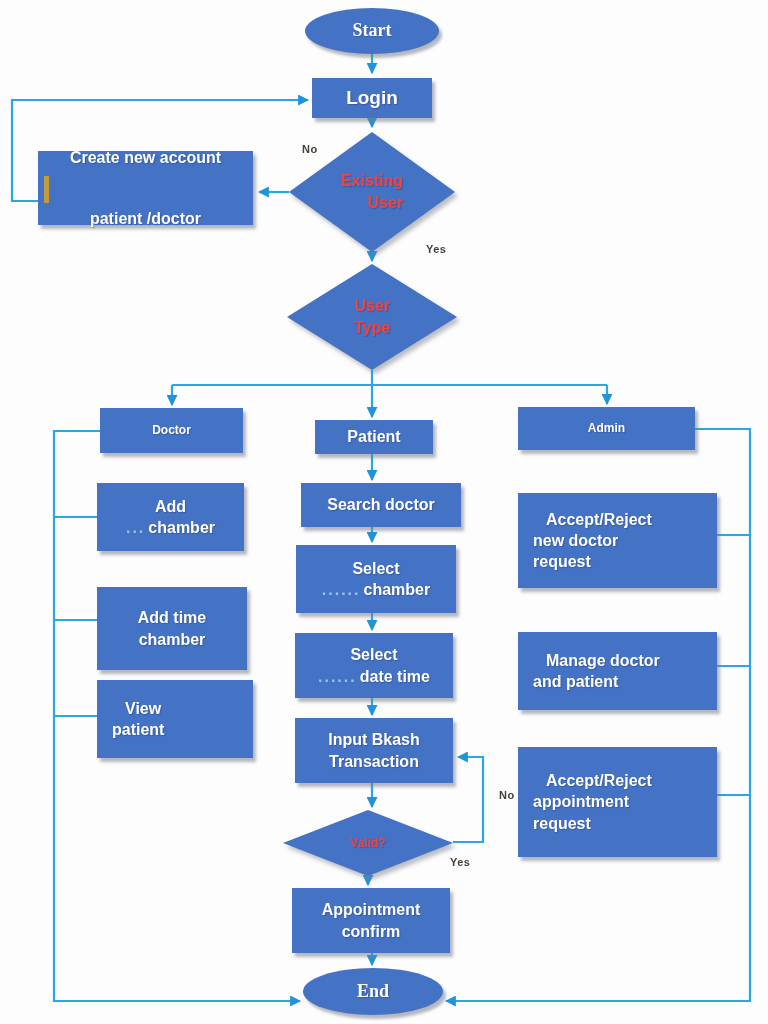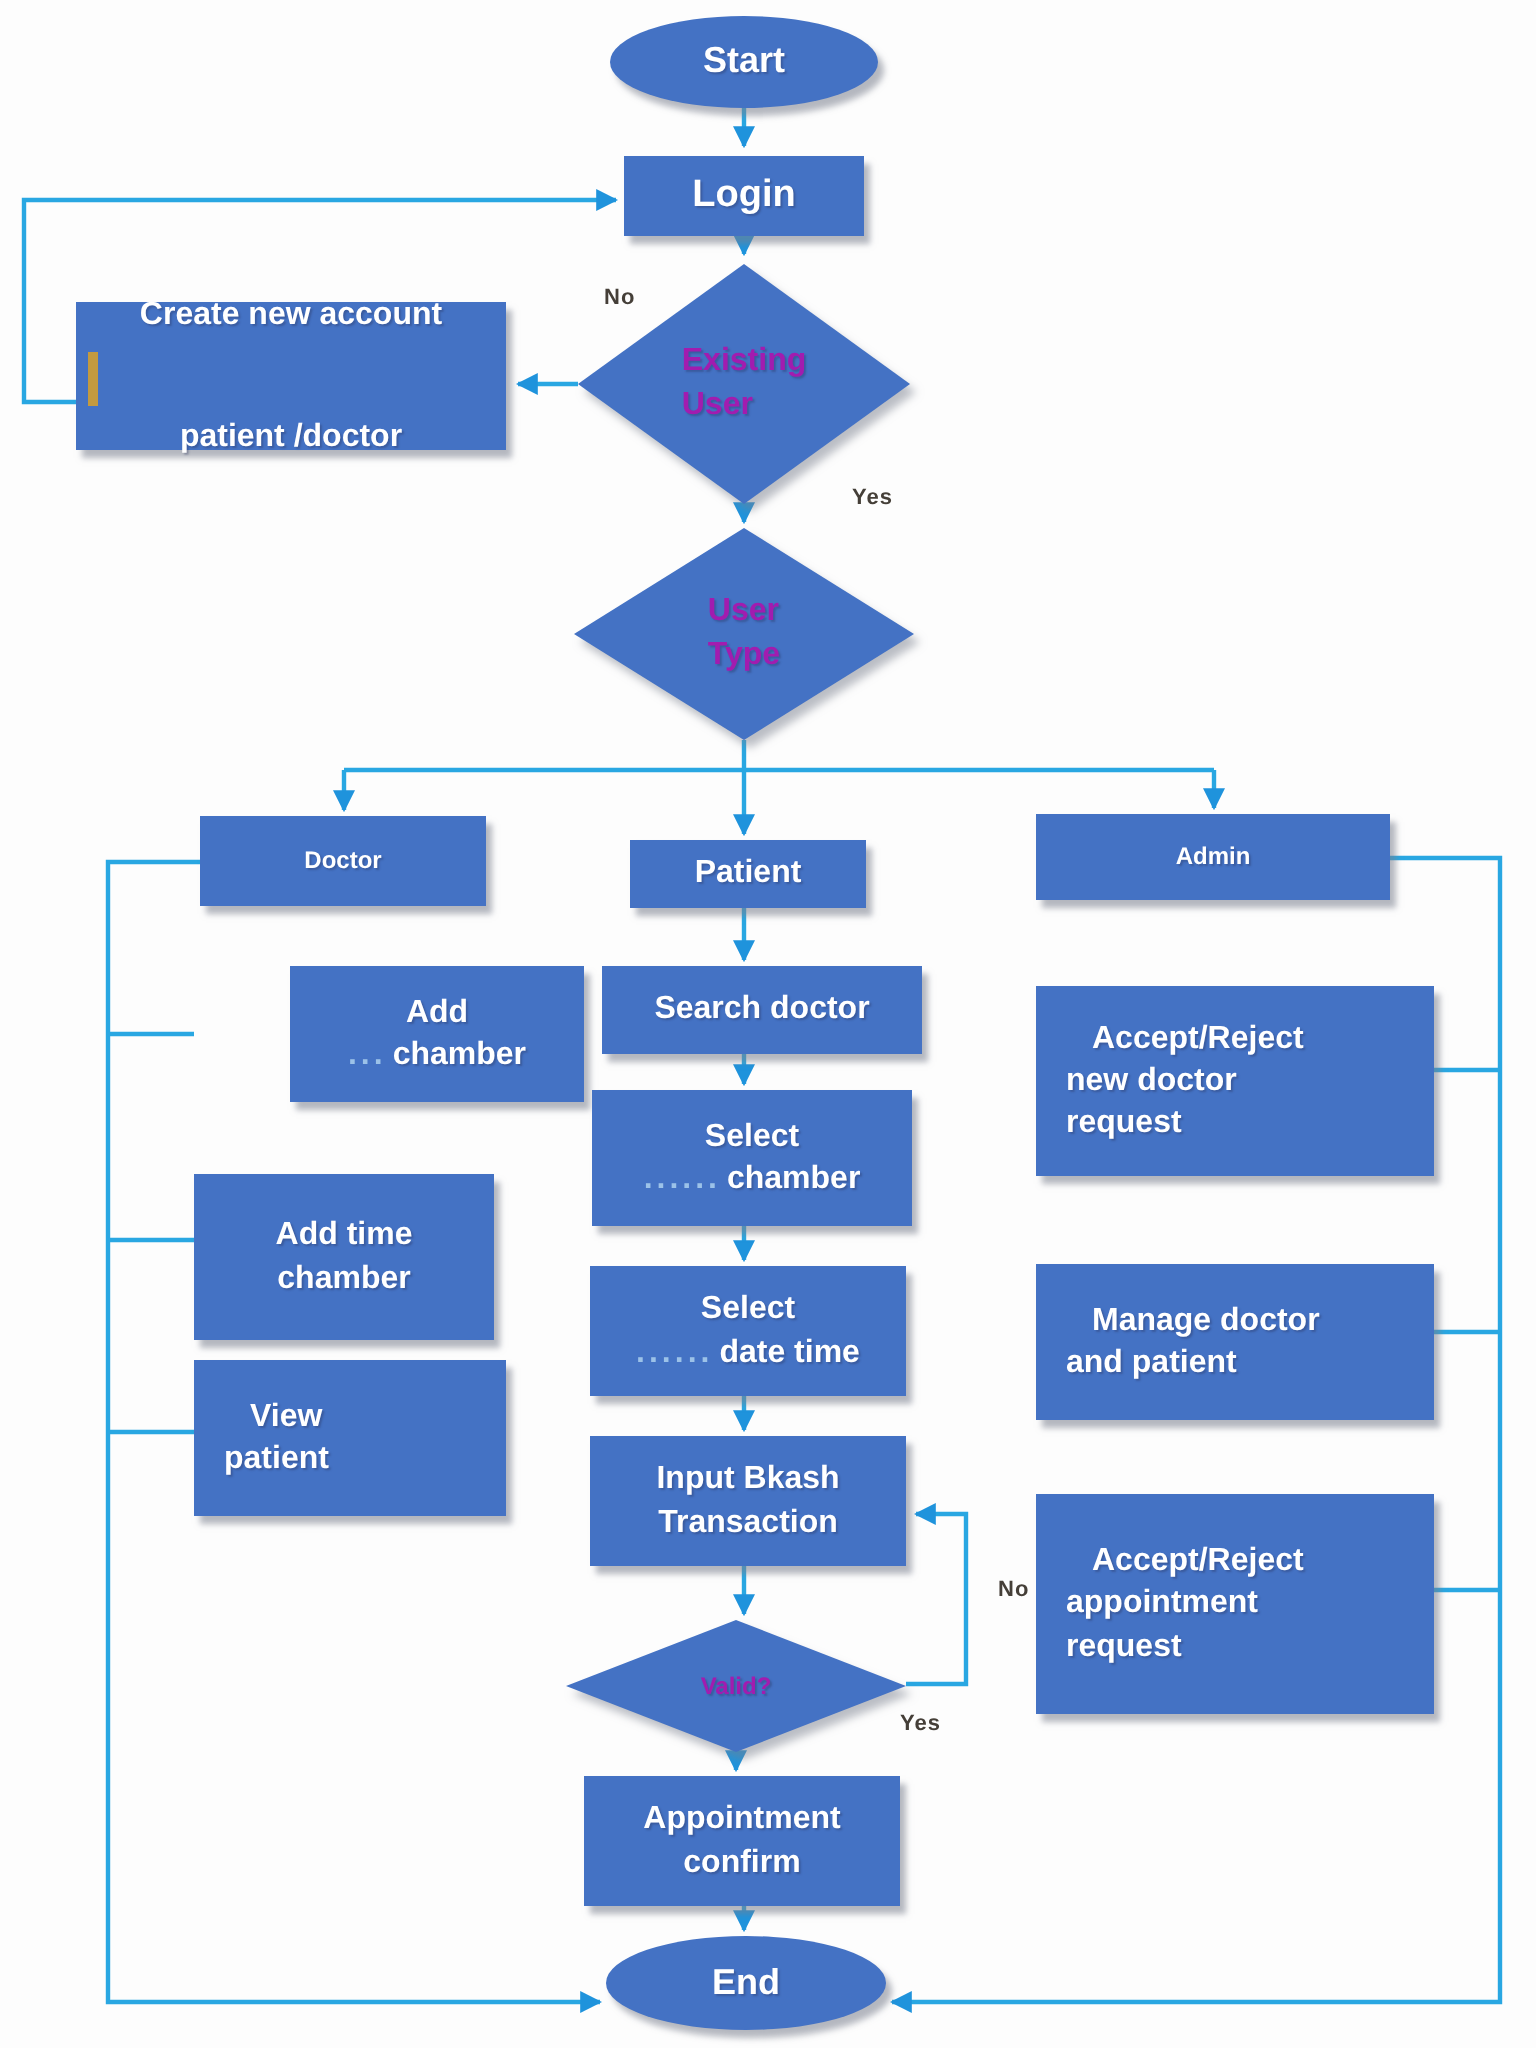--- a/index.html
+++ b/index.html
@@ -8,28 +8,28 @@
     font-family:"Liberation Sans",sans-serif;
   }
   .connectors{position:absolute;left:0;top:0;width:768px;height:1024px;z-index:1;}
   .node{
     position:absolute;z-index:2;background:#4472C4;color:#fff;font-weight:bold;
     display:flex;flex-direction:column;align-items:center;justify-content:center;
     font-size:16px;line-height:1.32;text-align:center;
     box-shadow:3px 4px 3px rgba(120,126,140,.55);
     text-shadow:1px 1px 1px rgba(40,50,90,.35);
   }
-  .ellipse{border-radius:50%;}
+  .ellipse{border-radius:50%;font-family:Liberation Serif, serif;}
   .dwrap{
     position:absolute;z-index:2;filter:drop-shadow(3px 4px 2px rgba(120,126,140,.5));
     display:flex;align-items:center;justify-content:center;
   }
   .dshape{position:absolute;left:0;top:0;right:0;bottom:0;background:#4472C4;
     clip-path:polygon(50% 0,100% 50%,50% 100%,0 50%);}
-  .dtext{position:relative;z-index:1;color:#a21caf;font-weight:bold;text-align:left;
+  .dtext{position:relative;z-index:1;color:#ef4444;font-weight:bold;text-align:right;
     font-size:16px;line-height:1.35;text-shadow:1px 1px 1px rgba(40,50,90,.35);}
   .align-left{align-items:flex-start;text-align:left;padding-left:15px;box-sizing:border-box;}
   .indent{margin-left:13px;}
   .dots{color:#9CC2E8;letter-spacing:2px;margin-right:3px;text-shadow:none;}
   .edge-label{position:absolute;z-index:3;font-weight:bold;font-size:11px;color:#453F38;
     letter-spacing:.5px;padding-left:36px;}
   .cursor-bar{position:absolute;z-index:3;width:5px;height:27px;background:#C39A3F;}
   .fs19{font-size:19px;} .fs18{font-size:18px;} .fs17{font-size:12px;}
 </style>
 </head>
@@ -108,21 +108,21 @@
   </div>
 
   <div class="node" style="left:315px;top:420px;width:118px;height:34px;">
     <span>Patient</span>
   </div>
 
   <div class="node fs17" style="left:518px;top:407px;width:177px;height:43px;">
     <span>Admin</span>
   </div>
 
-  <div class="node" style="left:97px;top:483px;width:147px;height:68px;margin-left:48px;">
+  <div class="node" style="left:97px;top:483px;width:147px;height:68px;">
     <div>Add</div>
     <div><span class="dots">...</span><span>chamber</span></div>
   </div>
 
   <div class="node" style="left:97px;top:587px;width:150px;height:83px;">
     <div>Add time</div>
     <div>chamber</div>
   </div>
 
   <div class="node align-left" style="left:97px;top:680px;width:156px;height:78px;">

